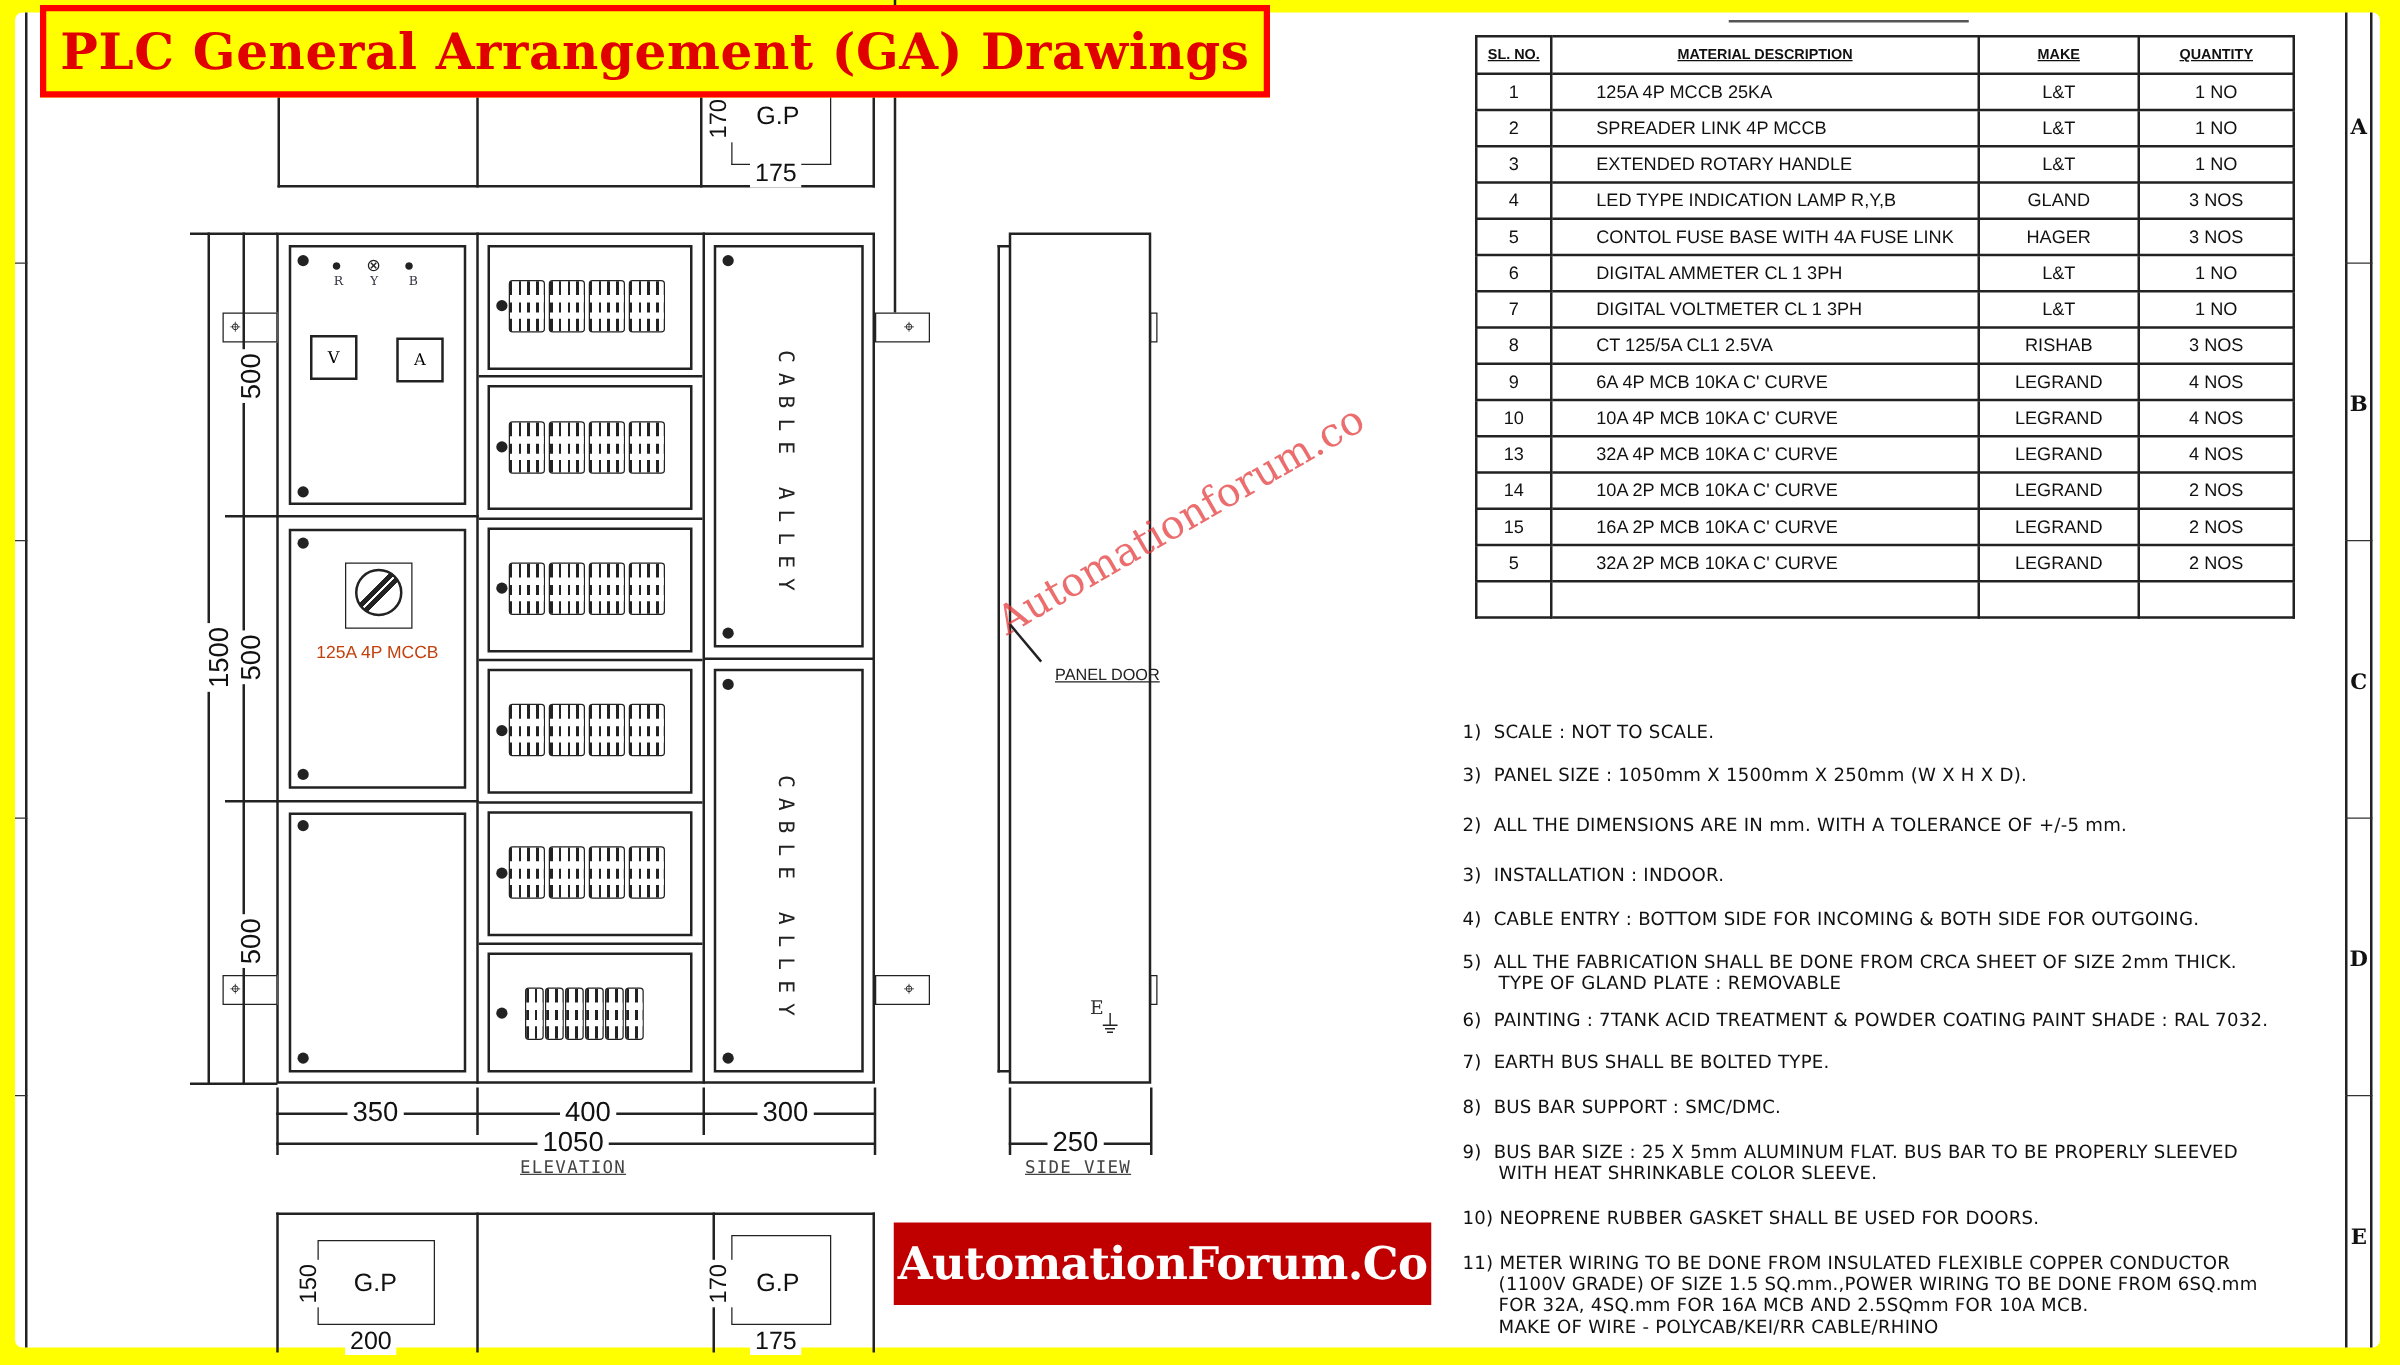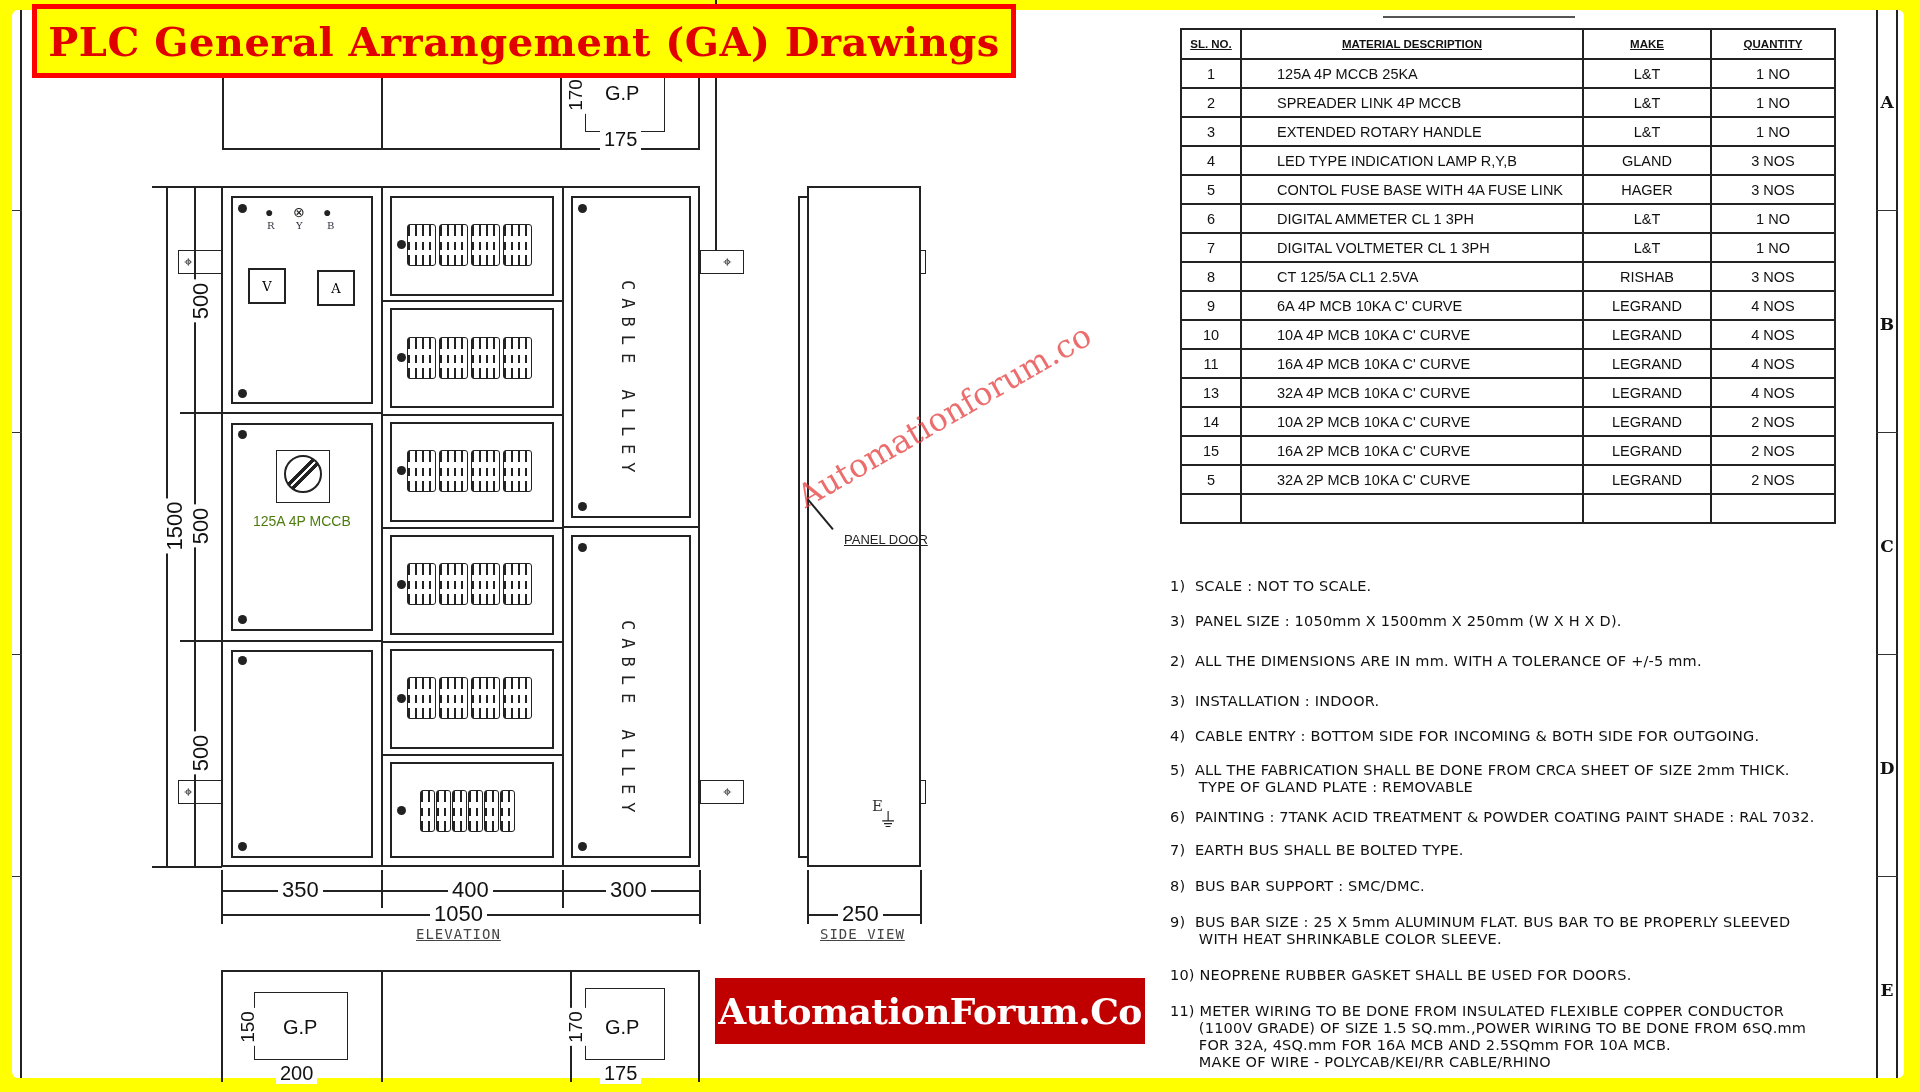--- a/index.html
+++ b/index.html
@@ -130,21 +130,21 @@
   </div>
 <div class="box" style="left:317px;top:270px;width:38px;height:36px;display:flex;align-items:center;justify-content:center;font-family:'DejaVu Serif',serif;font-size:13px">
     <span>A</span>
   </div>
 
 <div class="box" style="left:231px;top:423px;width:142px;height:208px"></div>
 <div class="screw" style="left:238px;top:430px"></div>
 <div class="screw" style="left:238px;top:615px"></div>
 <div class="box thin" style="left:276px;top:450px;width:54px;height:53px"></div>
 <div class="abs" style="left:284px;top:455px;width:38px;height:38px;border:2px solid #222;border-radius:50%;box-sizing:border-box;background:linear-gradient(135deg,#fff 40%,#222 40% 48%,#fff 48% 52%,#222 52% 60%,#fff 60%)"></div>
-<div class="abs" style="left:253px;top:513px;font-size:14px;color:#4d7c0f">125A 4P MCCB</div>
+<div class="abs" style="left:253px;top:513px;font-size:14px;color:#c2410c">125A 4P MCCB</div>
 
 <div class="box" style="left:231px;top:650px;width:142px;height:208px"></div>
 <div class="screw" style="left:238px;top:656px"></div>
 <div class="screw" style="left:238px;top:842px"></div>
 
 <div class="box" style="left:390px;top:196px;width:164px;height:100px"></div>
 <div class="screw" style="left:397px;top:240px"></div>
 <div class="mcb-row" style="left:407px;top:224px">
     <div class="mcb"></div>
     <div class="mcb"></div>
@@ -343,26 +343,20 @@
       </tr>
       <tr>
         <td class="c">9</td>
         <td class="l">6A 4P MCB 10KA C' CURVE</td>
         <td class="c">LEGRAND</td>
         <td class="c">4 NOS</td>
       </tr>
       <tr>
         <td class="c">10</td>
         <td class="l">10A 4P MCB 10KA C' CURVE</td>
-        <td class="c">LEGRAND</td>
-        <td class="c">4 NOS</td>
-      </tr>
-      <tr>
-        <td class="c">11</td>
-        <td class="l">16A 4P MCB 10KA C' CURVE</td>
         <td class="c">LEGRAND</td>
         <td class="c">4 NOS</td>
       </tr>
       <tr>
         <td class="c">13</td>
         <td class="l">32A 4P MCB 10KA C' CURVE</td>
         <td class="c">LEGRAND</td>
         <td class="c">4 NOS</td>
       </tr>
       <tr>

